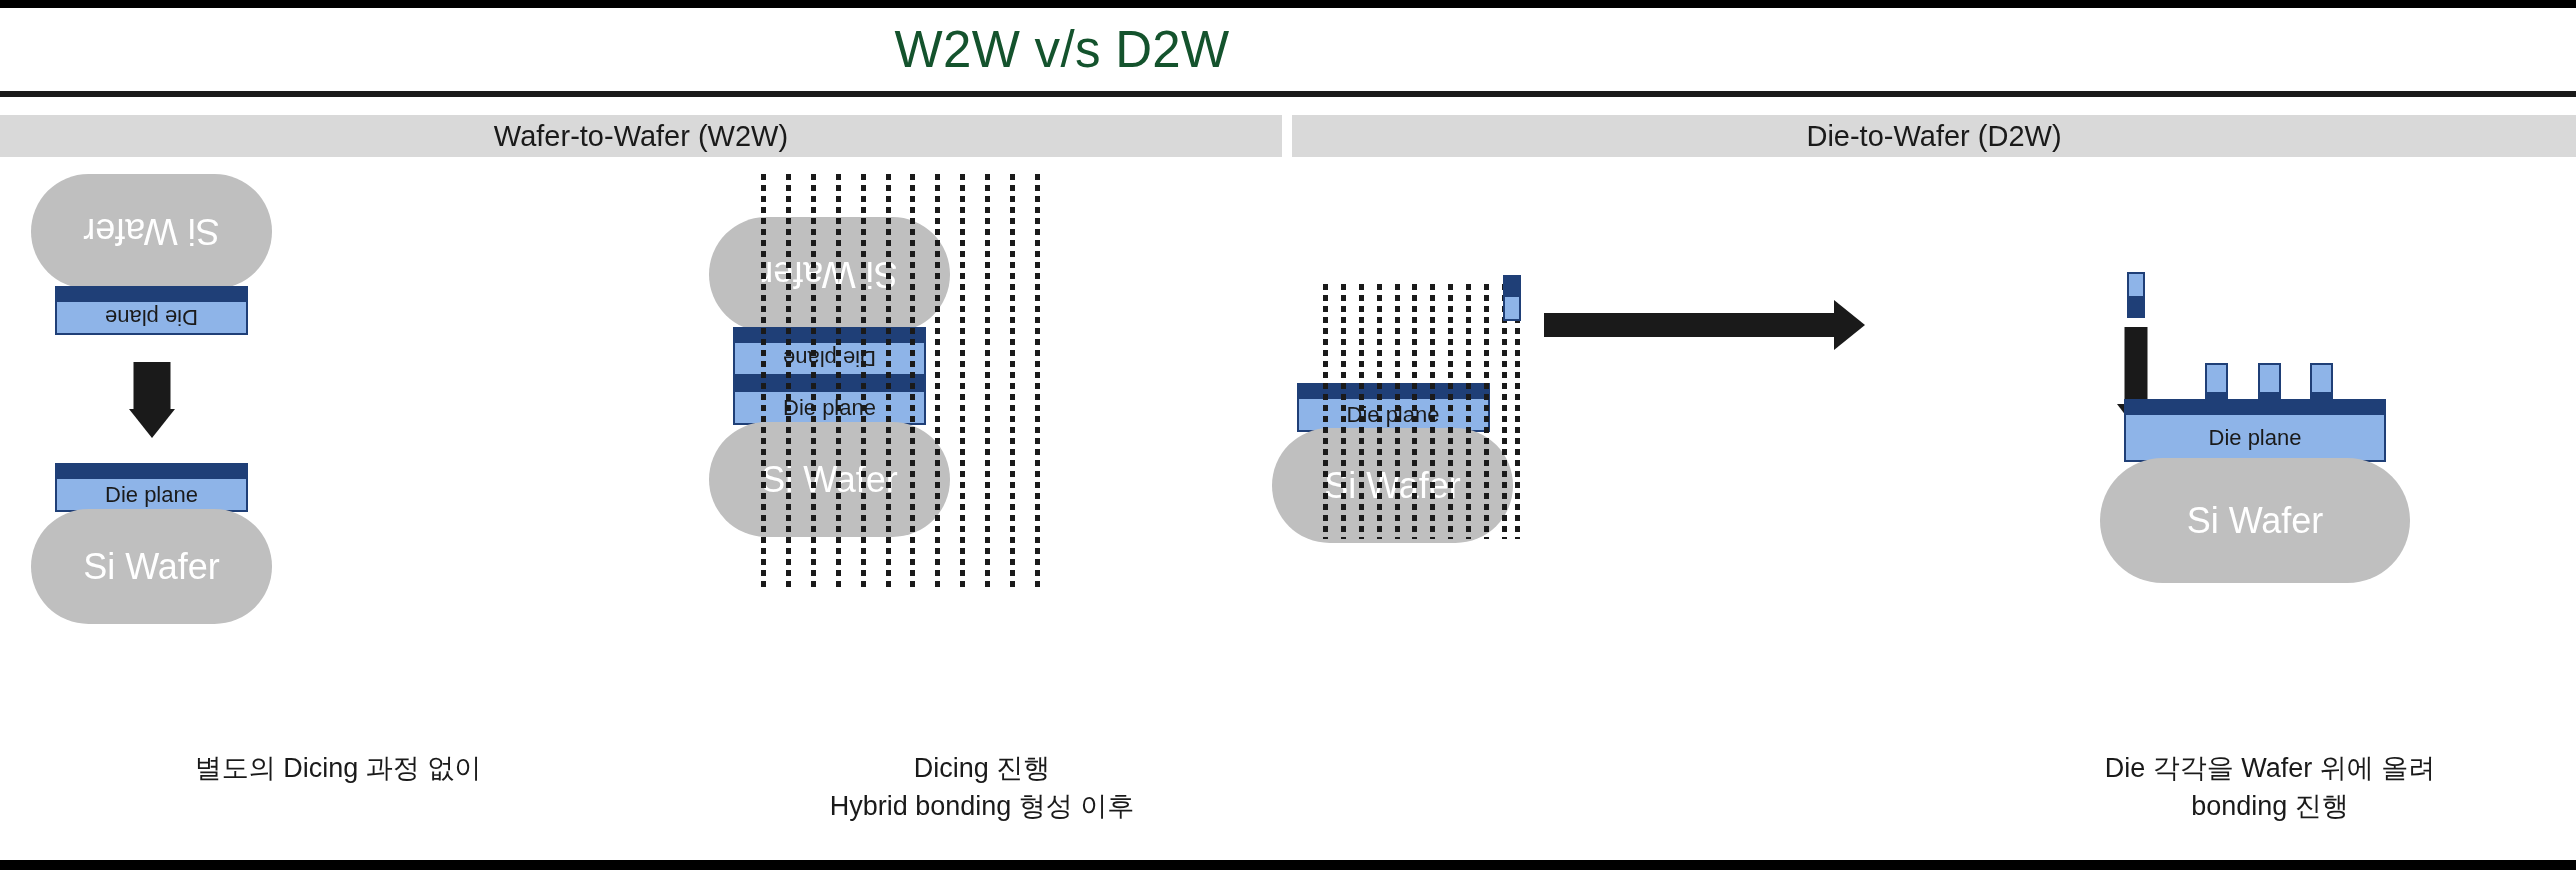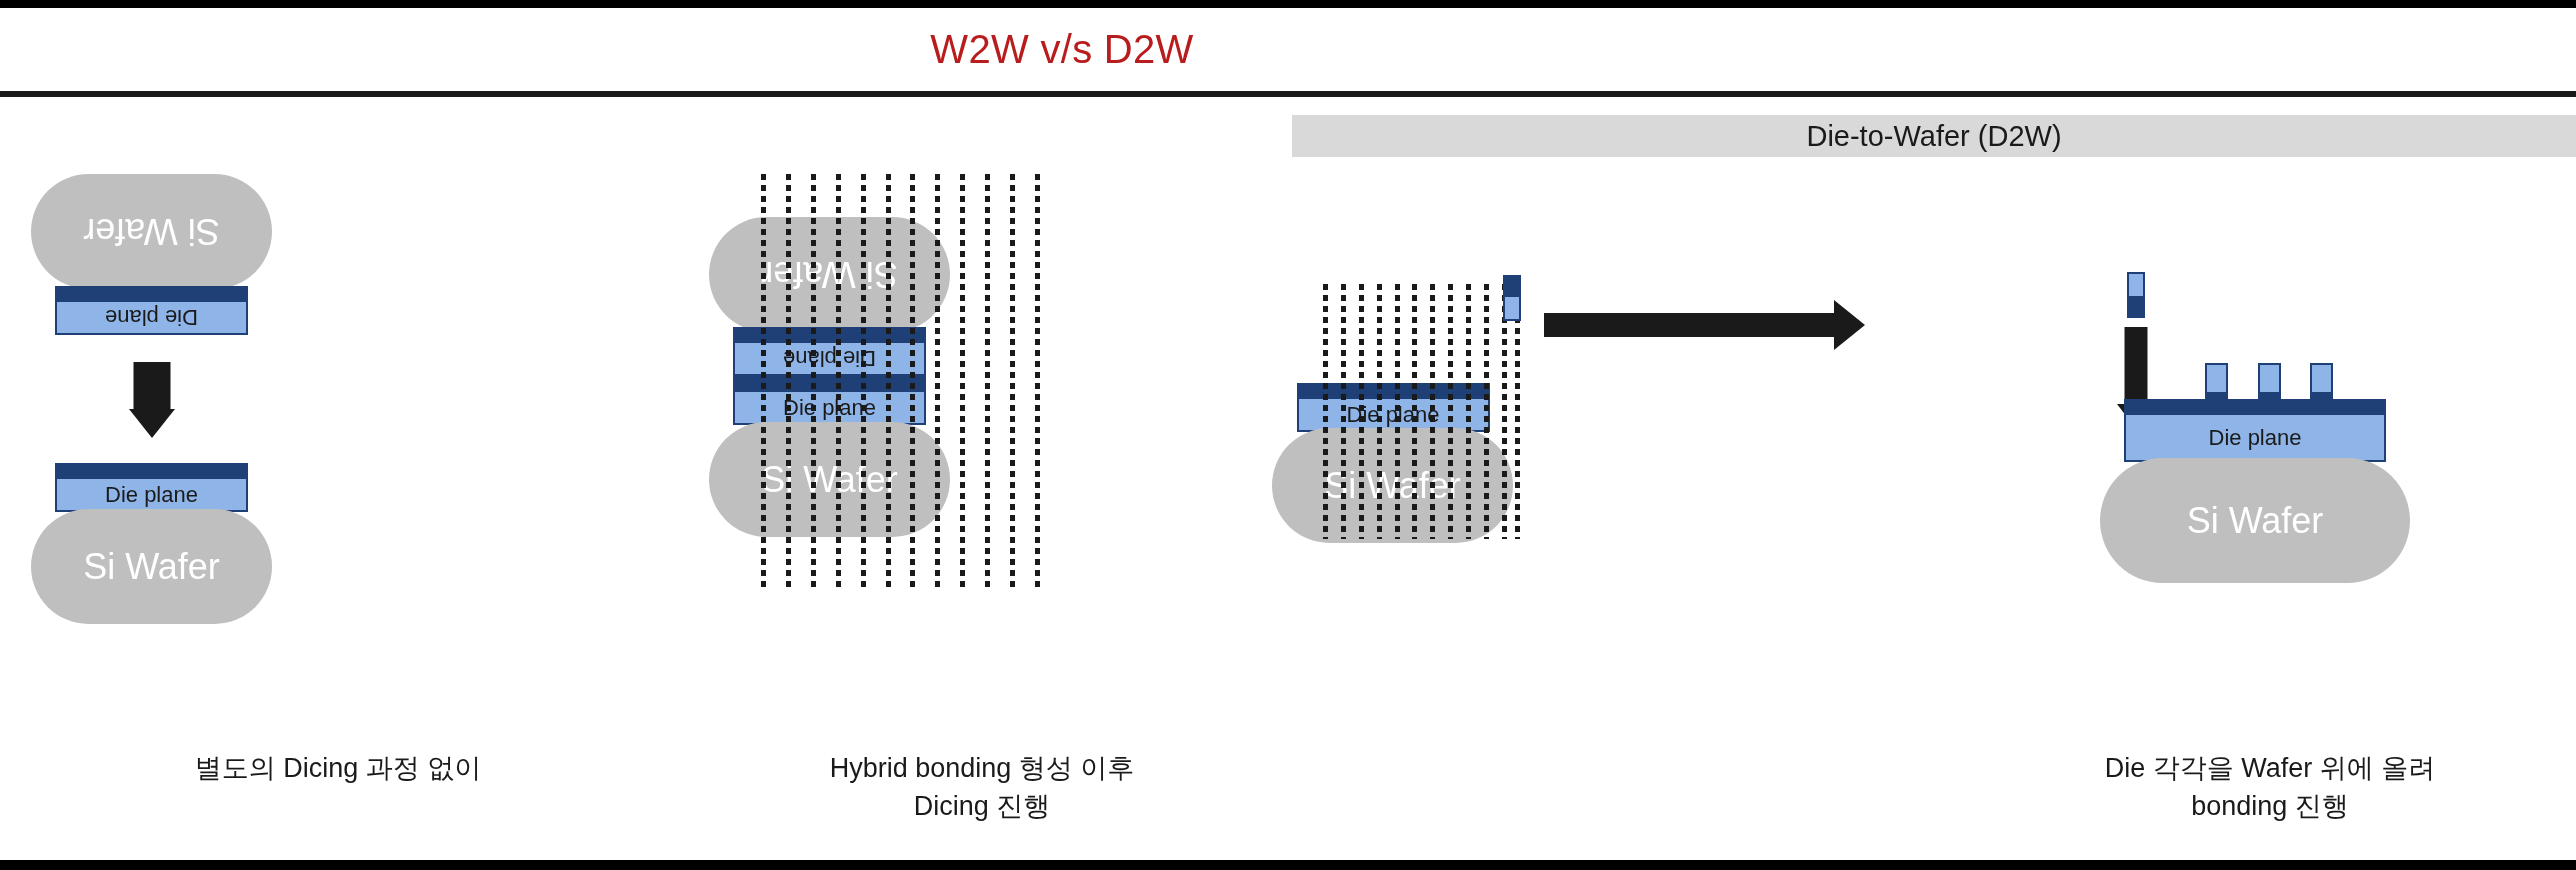--- a/index.html
+++ b/index.html
@@ -24,21 +24,21 @@
   }
   .rule-bottom {
     position: absolute; left: 0; top: 860px; width: 2576px; height: 11px;
     background: #000000;
   }
 
   
   .title {
     position: absolute; left: 0; top: 14px; width: 2124px; height: 70px;
     display: flex; align-items: center; justify-content: center;
-    font-size: 40px; color: #b91c1c; font-weight: 400; letter-spacing: 0.3px;
+    font-size: 51px; color: #14532d; font-weight: 400; letter-spacing: 0.3px;
     white-space: nowrap;
   }
 
   
   .colhead {
     position: absolute; top: 115px; height: 42px;
     background: #D9D9D9;
     display: flex; align-items: center; justify-content: center;
     font-size: 29px; color: #1A1A1A; font-weight: 400;
     white-space: nowrap;
@@ -143,20 +143,23 @@
 <body>
 
 <div id="page">
 
   <div class="rule-top"></div>
 
   <div class="title">W2W v/s D2W</div>
 
   <div class="rule-mid"></div>
 
+  <div class="colhead w2w">
+    <span>Wafer-to-Wafer (W2W)</span>
+  </div>
   <div class="colhead d2w">
     <span>Die-to-Wafer (D2W)</span>
   </div>
 
   <div class="panel p1">
     <div class="stage">
 
       <div class="wafer flipped" style="left:31px; top:0px; width:241px; height:115px;">
         <span>Si Wafer</span>
       </div>
@@ -215,22 +218,22 @@
           <i style="left:174px;"></i>
           <i style="left:199px;"></i>
         <i style="left:224px;"></i>
           <i style="left:249px;"></i>
           <i style="left:274px;"></i>
       </div>
 
     </div>
 
     <div class="caption">
+      <span>Dicing 진행</span>
       <span>Hybrid bonding 형성 이후</span>
-      <span>Dicing 진행</span>
     </div>
   </div>
 
   <div class="panel p3">
     <div class="stage">
 
       <div class="dieplane band-top" style="left:4.5px; top:209px; width:193px; height:49px;">
         <span>Die plane</span>
       </div>
 

